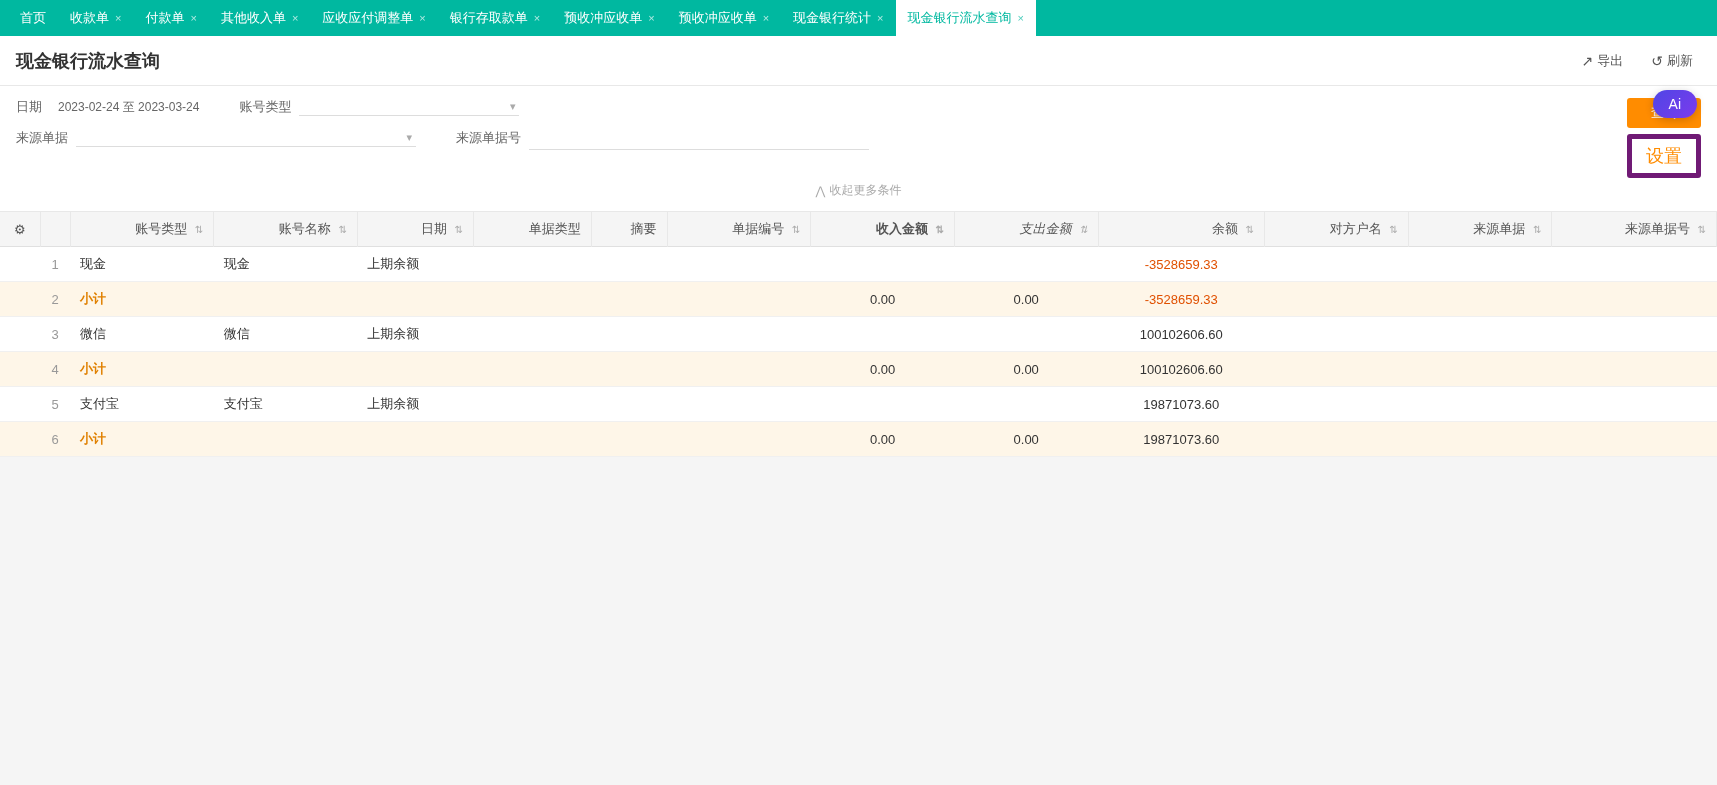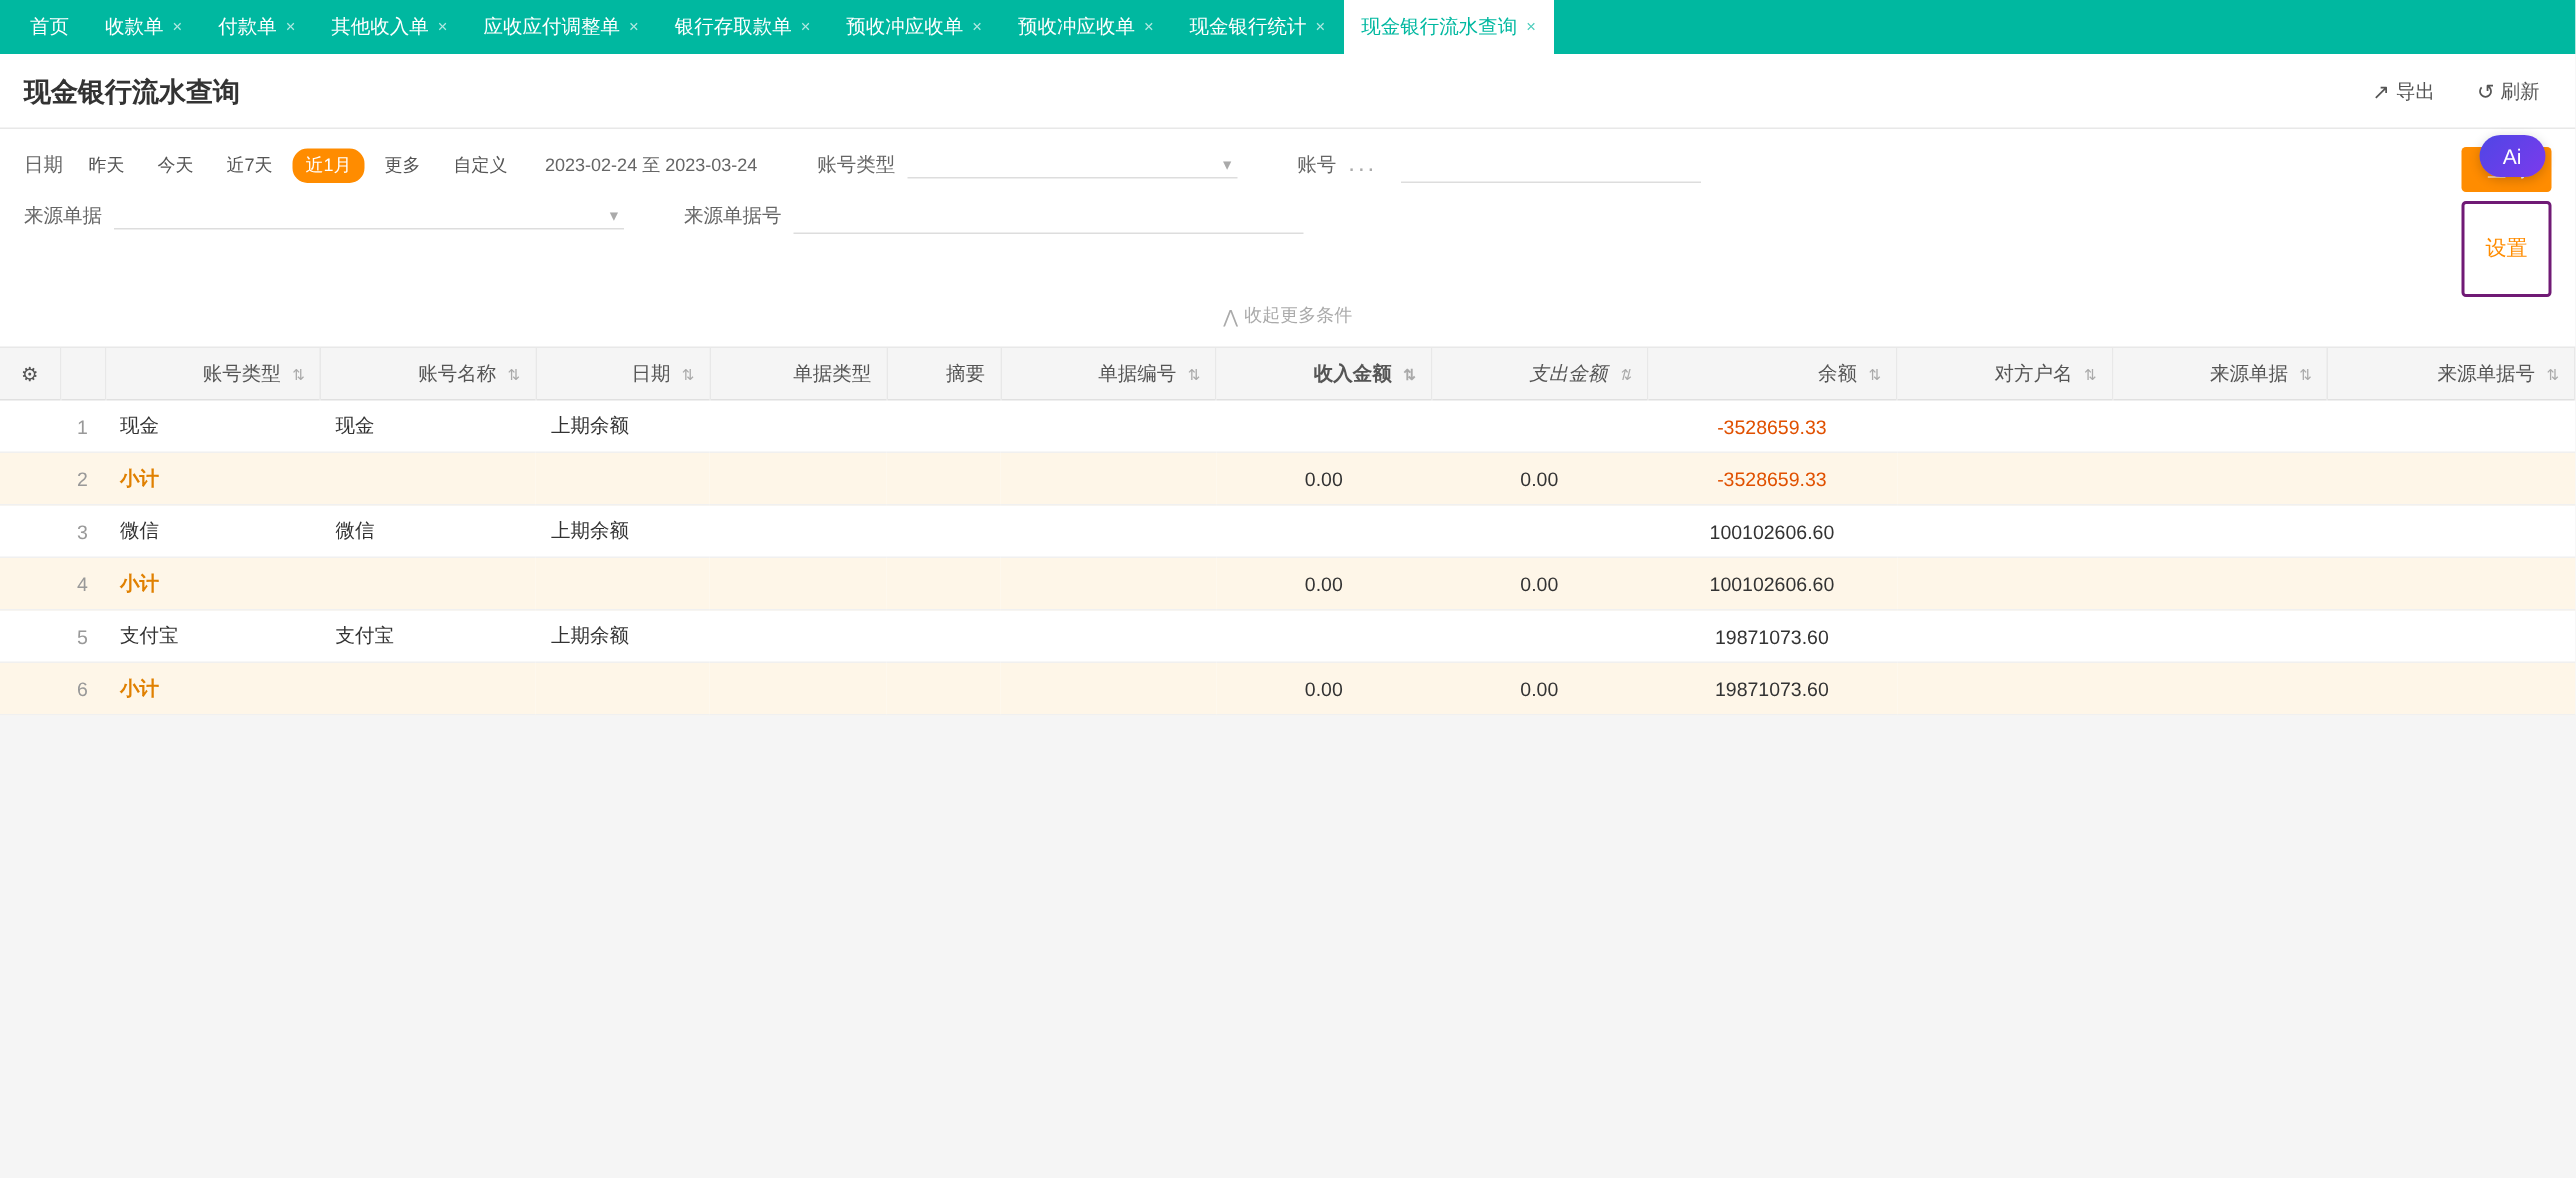--- a/index.html
+++ b/index.html
@@ -136,25 +136,25 @@
       color: #fff;
       border: none;
       padding: 6px 16px;
       border-radius: 3px;
       cursor: pointer;
       font-size: 13px;
     }
     .settings-btn {
       background: #fff;
       color: #ff8c00;
-      border: 2px solid #701a75;
-      padding: 21px 14px;
+      border: 5px solid #701a75;
+      padding: 5px 14px;
       border-radius: 3px;
       cursor: pointer;
-      font-size: 14px;
+      font-size: 18px;
     }
     .collapse-bar {
       display: flex;
       align-items: center;
       justify-content: center;
       color: #aaa;
       font-size: 12px;
       cursor: pointer;
       margin-top: 4px;
       gap: 4px;
@@ -317,44 +317,31 @@
 </div>
 
 <div class="filter-area">
   <div class="filter-main">
     <div class="filter-fields">
 
       <div class="filter-row-inline">
 
         <div class="filter-field">
           <span class="filter-field-label">日期</span>
-          <div class="filter-date-options">
-            <span class="date-btn">昨天</span>
-            <span class="date-btn">今天</span>
-            <span class="date-btn">近7天</span>
-            <span class="date-btn active">近1月</span>
-            <span class="date-btn">更多</span>
-            <span class="date-btn">自定义</span>
-          </div>
           <span class="date-range" style="margin-left:8px;">2023-02-24 至 2023-03-24</span>
         </div>
 
         <div class="filter-field">
           <span class="filter-field-label">账号类型</span>
           <div class="filter-select" style="min-width:220px;">
             <span class="filter-select-label"></span>
             <span class="filter-select-arrow">▾</span>
           </div>
         </div>
 
-        <div class="filter-field">
-          <span class="filter-field-label">账号</span>
-          <span class="filter-dots">...</span>
-          <div style="border-bottom:1px solid #ddd; min-width:200px; height:24px;"></div>
-        </div>
       </div>
 
       <div class="filter-row-inline">
 
         <div class="filter-field">
           <span class="filter-field-label">来源单据</span>
           <div class="filter-select" style="min-width:340px;">
             <span class="filter-select-label"></span>
             <span class="filter-select-arrow">▾</span>
           </div>

